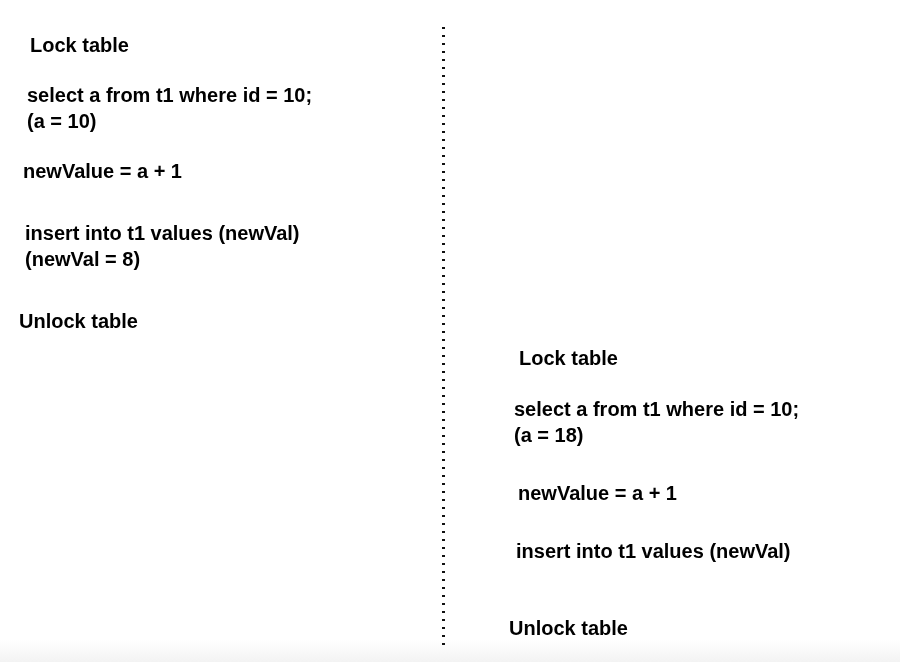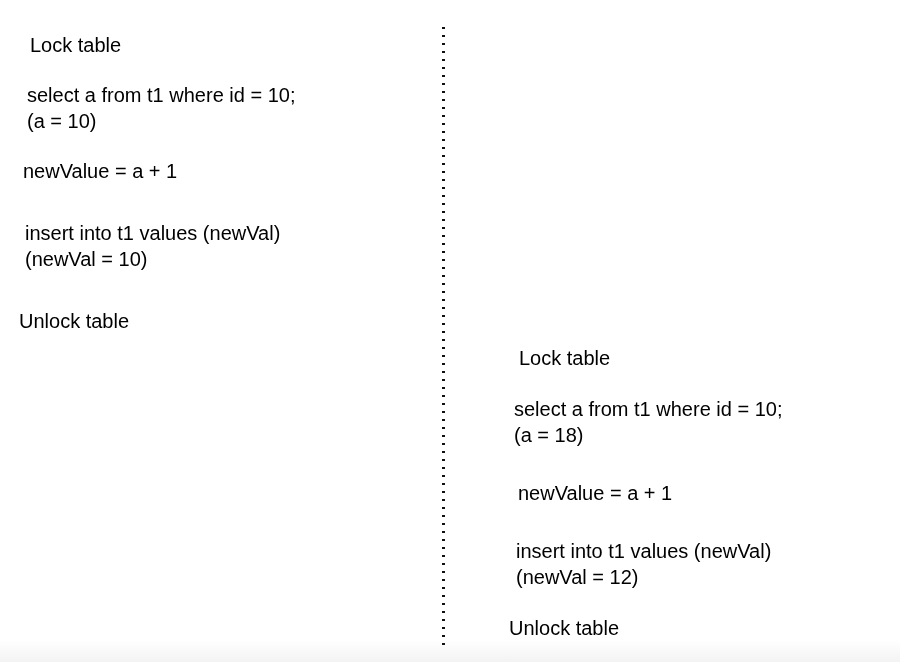--- a/index.html
+++ b/index.html
@@ -26,21 +26,21 @@
       left: 442px;
       top: 24px;
       width: 3px;
       height: 622px;
       background-image: radial-gradient(circle, #111 1.2px, transparent 1.5px);
       background-size: 3px 8px;
       background-repeat: repeat-y;
     }
     .step {
       position: absolute;
-      font-weight: normal;
+      font-weight: bold;
       font-size: 20px;
       line-height: 26px;
       white-space: nowrap;
     }
     .step .sub {
       display: block;
     }
   </style>
 </head>
 <body>
@@ -54,35 +54,34 @@
 
   <div class="step" style="left:27px; top:82px;">
     <span>select a from t1 where id = 10;</span>
     <span class="sub">(a = 10)</span>
   </div>
 
   <div class="step" style="left:23px; top:158px;">newValue = a + 1</div>
 
   <div class="step" style="left:25px; top:220px;">
     <span>insert into t1 values (newVal)</span>
-    <span class="sub">(newVal = 10)</span>
+    <span class="sub">(newVal = 8)</span>
   </div>
 
   <div class="step" style="left:19px; top:308px;">Unlock table</div>
 </div>
 
 <div>
   <div class="step" style="left:519px; top:345px;">Lock table</div>
 
   <div class="step" style="left:514px; top:396px;">
     <span>select a from t1 where id = 10;</span>
     <span class="sub">(a = 18)</span>
   </div>
 
   <div class="step" style="left:518px; top:480px;">newValue = a + 1</div>
 
   <div class="step" style="left:516px; top:538px;">
     <span>insert into t1 values (newVal)</span>
-    <span class="sub">(newVal = 12)</span>
   </div>
 
   <div class="step" style="left:509px; top:615px;">Unlock table</div>
 </div>
 
 </body></html>

